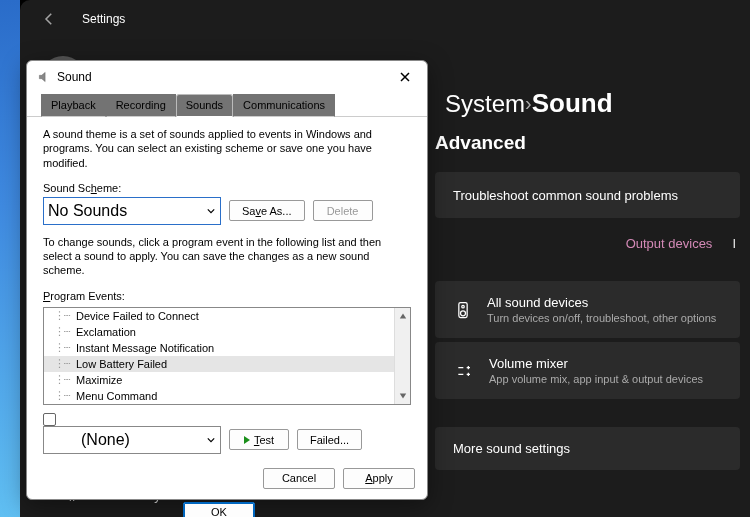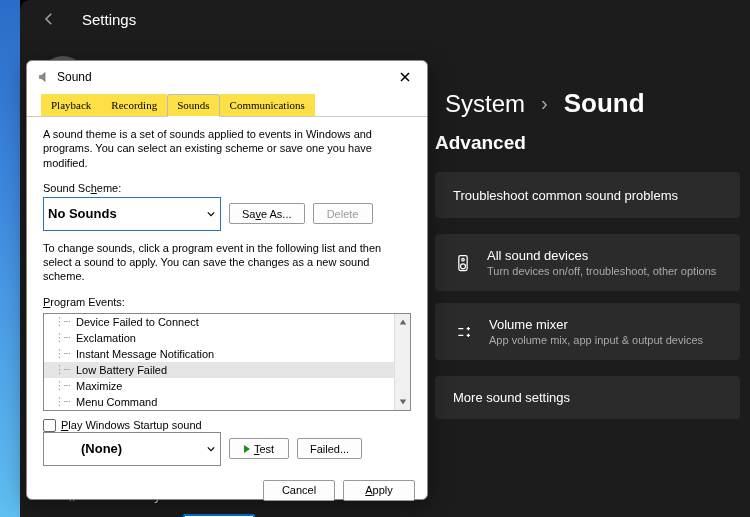--- a/index.html
+++ b/index.html
@@ -4,61 +4,61 @@
 <style>
   * { box-sizing: border-box; margin: 0; padding: 0; font-family: "Segoe UI", Arial, sans-serif; }
   body { width: 750px; height: 517px; overflow: hidden; position: relative; background: #000; }
 
   
   .desktop-edge { position:absolute; left:0; top:0; width:20px; height:517px; background: linear-gradient(180deg,#2a6cc9 0%, #3f8ae0 40%, #60bff2 100%); }
   .settings-app { position:absolute; left:20px; top:0; right:0; bottom:0; background:#1c1c1c; color:#fff; border-radius:10px 0 0 0; overflow:hidden; }
   .settings-header { display:flex; align-items:center; gap:24px; padding:10px 20px 0 20px; }
   .back-arrow { width:18px; height:18px; opacity:.7; }
   .back-arrow svg { width:100%; height:100%; stroke:#ddd; fill:none; stroke-width:2; }
-  .hdr-title { font-size:15px; font-weight:400; }
+  .hdr-title { font-size:12px; font-weight:400; }
   .avatar { width:46px; height:46px; border-radius:50%; background:#555; margin-top:28px; }
-  .breadcrumb { display:flex; align-items:center; gap:16px; padding:40px 10px 0 10px; font-size:24px; }
+  .breadcrumb { display:flex; align-items:center; padding:40px 10px 0 10px; font-size:24px; }
   .crumb-page { font-weight:600; font-size:26px; }
   .crumb-sep { color:#aaa; font-size:20px; }
   .settings-body { padding:34px 10px 10px 10px; position:absolute; left:405px; top:98px; right:0; }
   .adv-label { font-size:19px; font-weight:600; margin-bottom:18px; }
   .card { background:#2b2b2b; border-radius:4px; padding:14px 18px; margin-bottom:4px; font-size:13px; display:flex; align-items:center; gap:14px;}
   .card-ts { height:46px; }
   .links-row { display:flex; justify-content:flex-end; gap:20px; font-size:13px; padding:14px 4px 14px 0;}
   .link-accent { color:#d48ab7; }
   .link-trunc { color:#fff; opacity:.9; }
   .card-tall { flex-direction:row; align-items:center; padding:14px 18px; margin-top:16px; margin-bottom:4px;}
   .card-icon { width:20px; height:20px; flex-shrink:0; }
   .card-icon svg { width:100%; height:100%; stroke:#fff; fill:none; stroke-width:1.5; }
   .card-text .ct-title { font-size:13px; }
   .card-text .ct-sub { font-size:11px; color:#aaa; margin-top:2px; }
-  .more-link { font-size:13px; padding:14px 18px; background:#2b2b2b; border-radius:4px; margin-top:16px; }
+  .more-link { font-size:13px; padding:14px 18px; background:#2b2b2b; border-radius:4px; margin-top:28px; }
   .sidebar-item { display:flex; align-items:center; gap:10px; font-size:13px; padding:8px 14px; position:absolute; bottom:6px; left:30px; color:#ddd;}
   .sidebar-item svg { width:16px; height:16px; stroke:#ddd; fill:none; stroke-width:1.5;}
 
   
   .dlg { position:absolute; left:26px; top:60px; width:402px; height:440px; background:#fff; border:1px solid #888; box-shadow:0 6px 24px rgba(0,0,0,.4); border-radius:6px; display:flex; flex-direction:column; font-size:11px; color:#000;}
   .dlg-titlebar { display:flex; align-items:center; justify-content:space-between; padding:6px 8px 6px 10px; }
   .dlg-title-left { display:flex; align-items:center; gap:6px; }
   .spk-icon { width:14px; height:14px; }
   .spk-icon svg { width:100%; height:100%; stroke:#444; fill:#888; stroke-width:.5;}
   .dlg-title { font-size:12px; }
   .dlg-close { width:28px; height:20px; display:flex; align-items:center; justify-content:center; border-radius:3px; }
   .dlg-close svg { width:10px; height:10px; stroke:#000; stroke-width:1.5; }
 
   .tabs { display:flex; padding:0 8px; font-size:11px; gap:0; border-bottom:1px solid #ccc; padding-left:14px; }
-  .tab { padding:4px 9px 5px 9px; border:1px solid transparent; border-bottom:none; position:relative; top:1px; background:#fde047;font-family:Liberation Serif, serif;}
+  .tab { padding:4px 9px 5px 9px; border:1px solid transparent; border-bottom:none; position:relative; top:1px; background:#737373;}
   .tab.active { border-color:#bbb; border-bottom:1px solid #fff; border-radius:3px 3px 0 0; z-index:2;}
   .tab:not(.active){ border-bottom:1px solid #ccc; }
 
   .dlg-body { padding:10px 16px 6px 16px; flex:1; display:flex; flex-direction:column; }
   .para { margin-bottom:8px; line-height:1.3; }
   .lbl { margin:4px 0 3px 0; }
   .row { display:flex; gap:8px; align-items:center; }
-  .combo { flex:1; height:34px; border:1px solid #2a6fc9; background:#fff; display:flex; align-items:center; justify-content:space-between; padding:0 4px; font-size:13px;font-weight:bold;}
+  .combo { flex:1; height:28px; border:1px solid #2a6fc9; background:#fff; display:flex; align-items:center; justify-content:space-between; padding:0 4px; font-size:16px;}
   .combo.plain { border-color:#888;padding-left:37px; }
   .combo .chev { width:10px; display:flex; justify-content:center;}
   .combo .chev svg{ width:8px; height:8px; stroke:#000; fill:none; stroke-width:1.5;}
   .btn { height:21px; padding:0 12px; border:1px solid #999; background:#fdfdfd; font-size:11px; border-radius:2px; display:flex; align-items:center; justify-content:center; min-width:60px;}
   .btn.disabled { color:#999; }
   .btn.primary { border-color:#0067c0; box-shadow:inset 0 0 0 1px #0067c0;margin-top:34px; }
   .play-tri { width:0; height:0; border-left:6px solid #1a8f1a; border-top:4px solid transparent; border-bottom:4px solid transparent; margin-right:4px;}
   .listbox { border:1px solid #888; height:98px; overflow:hidden; margin-top:2px; display:flex; }
   .list-inner { flex:1; }
   .li { display:flex; align-items:center; height:16px; padding-left:10px; font-size:11px;}
@@ -98,36 +98,40 @@
     </div>
   </div>
 
   <div class="settings-body">
     <div class="adv-label">Advanced</div>
 
     <div class="card card-ts">
       <span>Troubleshoot common sound problems</span>
     </div>
 
+    <div class="links-row">
+      <span class="link-accent">Output devices</span>
+      <span class="link-trunc">I</span>
+    </div>
 
     <div class="card card-tall">
       <div class="card-icon">
         <svg viewBox="0 0 24 24">
             <rect x="7" y="3" width="10" height="18" rx="2"></rect>
             <circle cx="12" cy="16" r="3"></circle>
             <circle cx="12" cy="8" r="1.5"></circle>
           </svg>
       </div>
       <div class="card-text">
         <div class="ct-title">All sound devices</div>
         <div class="ct-sub">Turn devices on/off, troubleshoot, other options</div>
       </div>
     </div>
 
-    <div class="card card-tall" style="margin-top:12px;padding-left:20px;">
+    <div class="card card-tall" style="margin-top:4px;padding-left:20px;">
       <div class="card-icon">
         <svg viewBox="0 0 24 24">
             <path d="M4 8h6M4 16h6M16 6v4M16 14v4M14 8h4M14 16h4"></path>
           </svg>
       </div>
       <div class="card-text">
         <div class="ct-title">Volume mixer</div>
         <div class="ct-sub">App volume mix, app input &amp; output devices</div>
       </div>
     </div>
@@ -230,21 +234,20 @@
         <div class="sb-btn">
             <svg viewBox="0 0 10 10">
               <path d="M5 8L1 2h8z"></path>
             </svg>
           </div>
       </div>
     </div>
 
     <div class="chk-row">
       <div class="chk"></div>
-      <span><span class="u">P</span>lay Windows Startup sound</span>
     </div>
 
     <div class="row">
       <div class="combo plain" style="max-width:178px;">
         <span>(None)</span>
         <span class="chev">
             <svg viewBox="0 0 10 10">
               <path d="M1 3l4 4 4-4"></path>
             </svg>
           </span>

